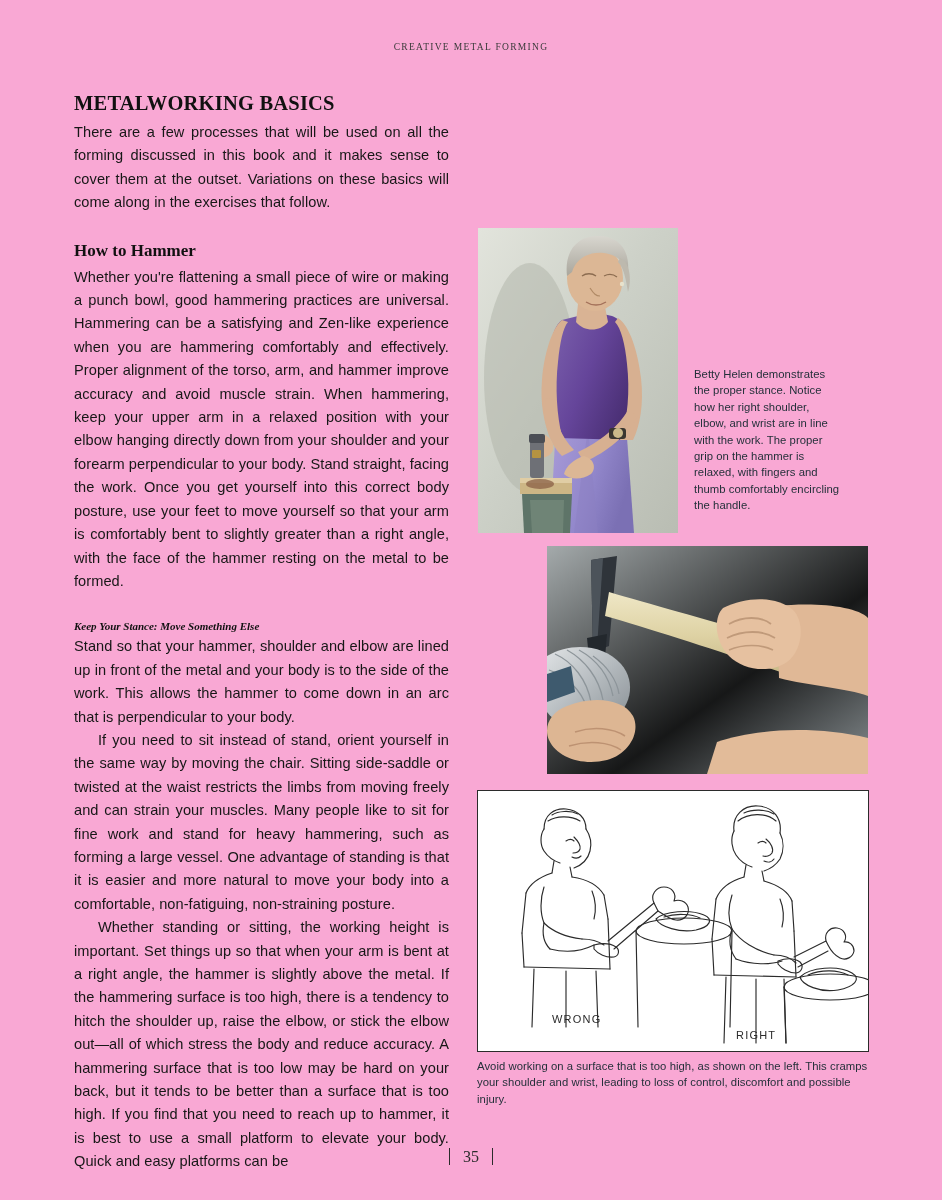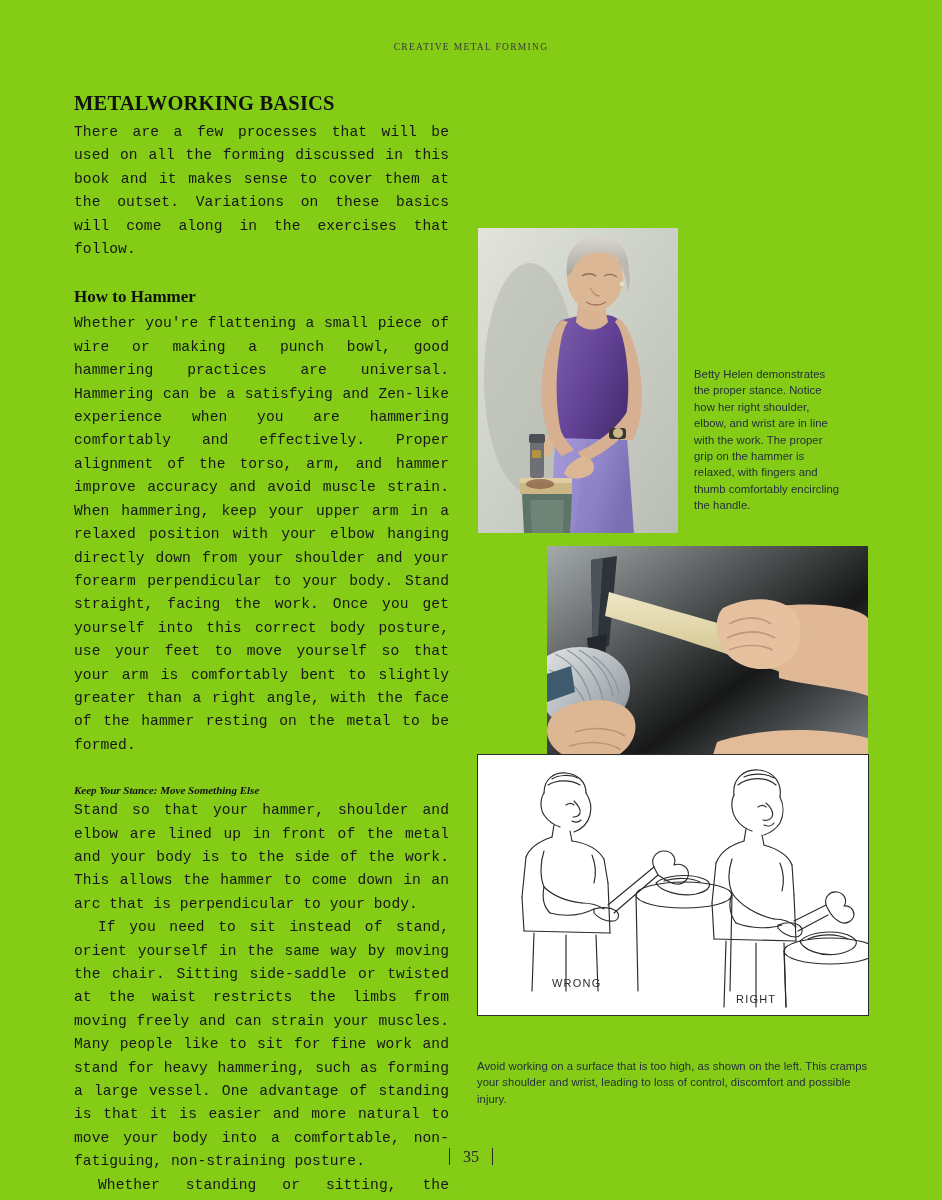--- a/index.html
+++ b/index.html
@@ -12,21 +12,21 @@
     height: 1200px;
     position: relative;
     font-family: "Liberation Serif", serif;
     color: #1a1a1a;
     overflow: hidden;
   }
 
   .page {
     position: absolute;
     inset: 0;
-    background: #84cc16;
+    background: #f9a8d4;
   }
 
   
   .running-head {
     position: absolute;
     top: 42px;
     left: 0;
     width: 942px;
     text-align: center;
     font-family: "Liberation Serif", serif;
@@ -61,21 +61,21 @@
   }
   h3.run-in-title {
     font-family: "Liberation Serif", serif;
     font-size: 11px;
     font-weight: bold;
     font-style: italic;
     margin: 27px 0 3px 0;
     color: #111;
   }
   p.body {
-    font-family: Liberation Mono, monospace;
+    font-family: Liberation Sans, sans-serif;
     font-size: 14.6px;
     line-height: 23.4px;
     text-align: justify;
     margin: 0;
     color: #171717;
     letter-spacing: 0.06px;
   }
   p.body.indent {
     text-indent: 24px;
   }
@@ -95,21 +95,21 @@
     left: 547px;
     top: 546px;
     width: 321px;
     height: 228px;
     overflow: hidden;
     background: #9aa0a2;
   }
   .diagram-box {
     position: absolute;
     left: 477px;
-    top: 754px;
+    top: 790px;
     width: 390px;
     height: 260px;
     border: 1.3px solid #2b2b2b;
     background: #ffffff;
     overflow: hidden;
   }
 
   .caption {
     position: absolute;
     font-family: "Liberation Sans", sans-serif;

